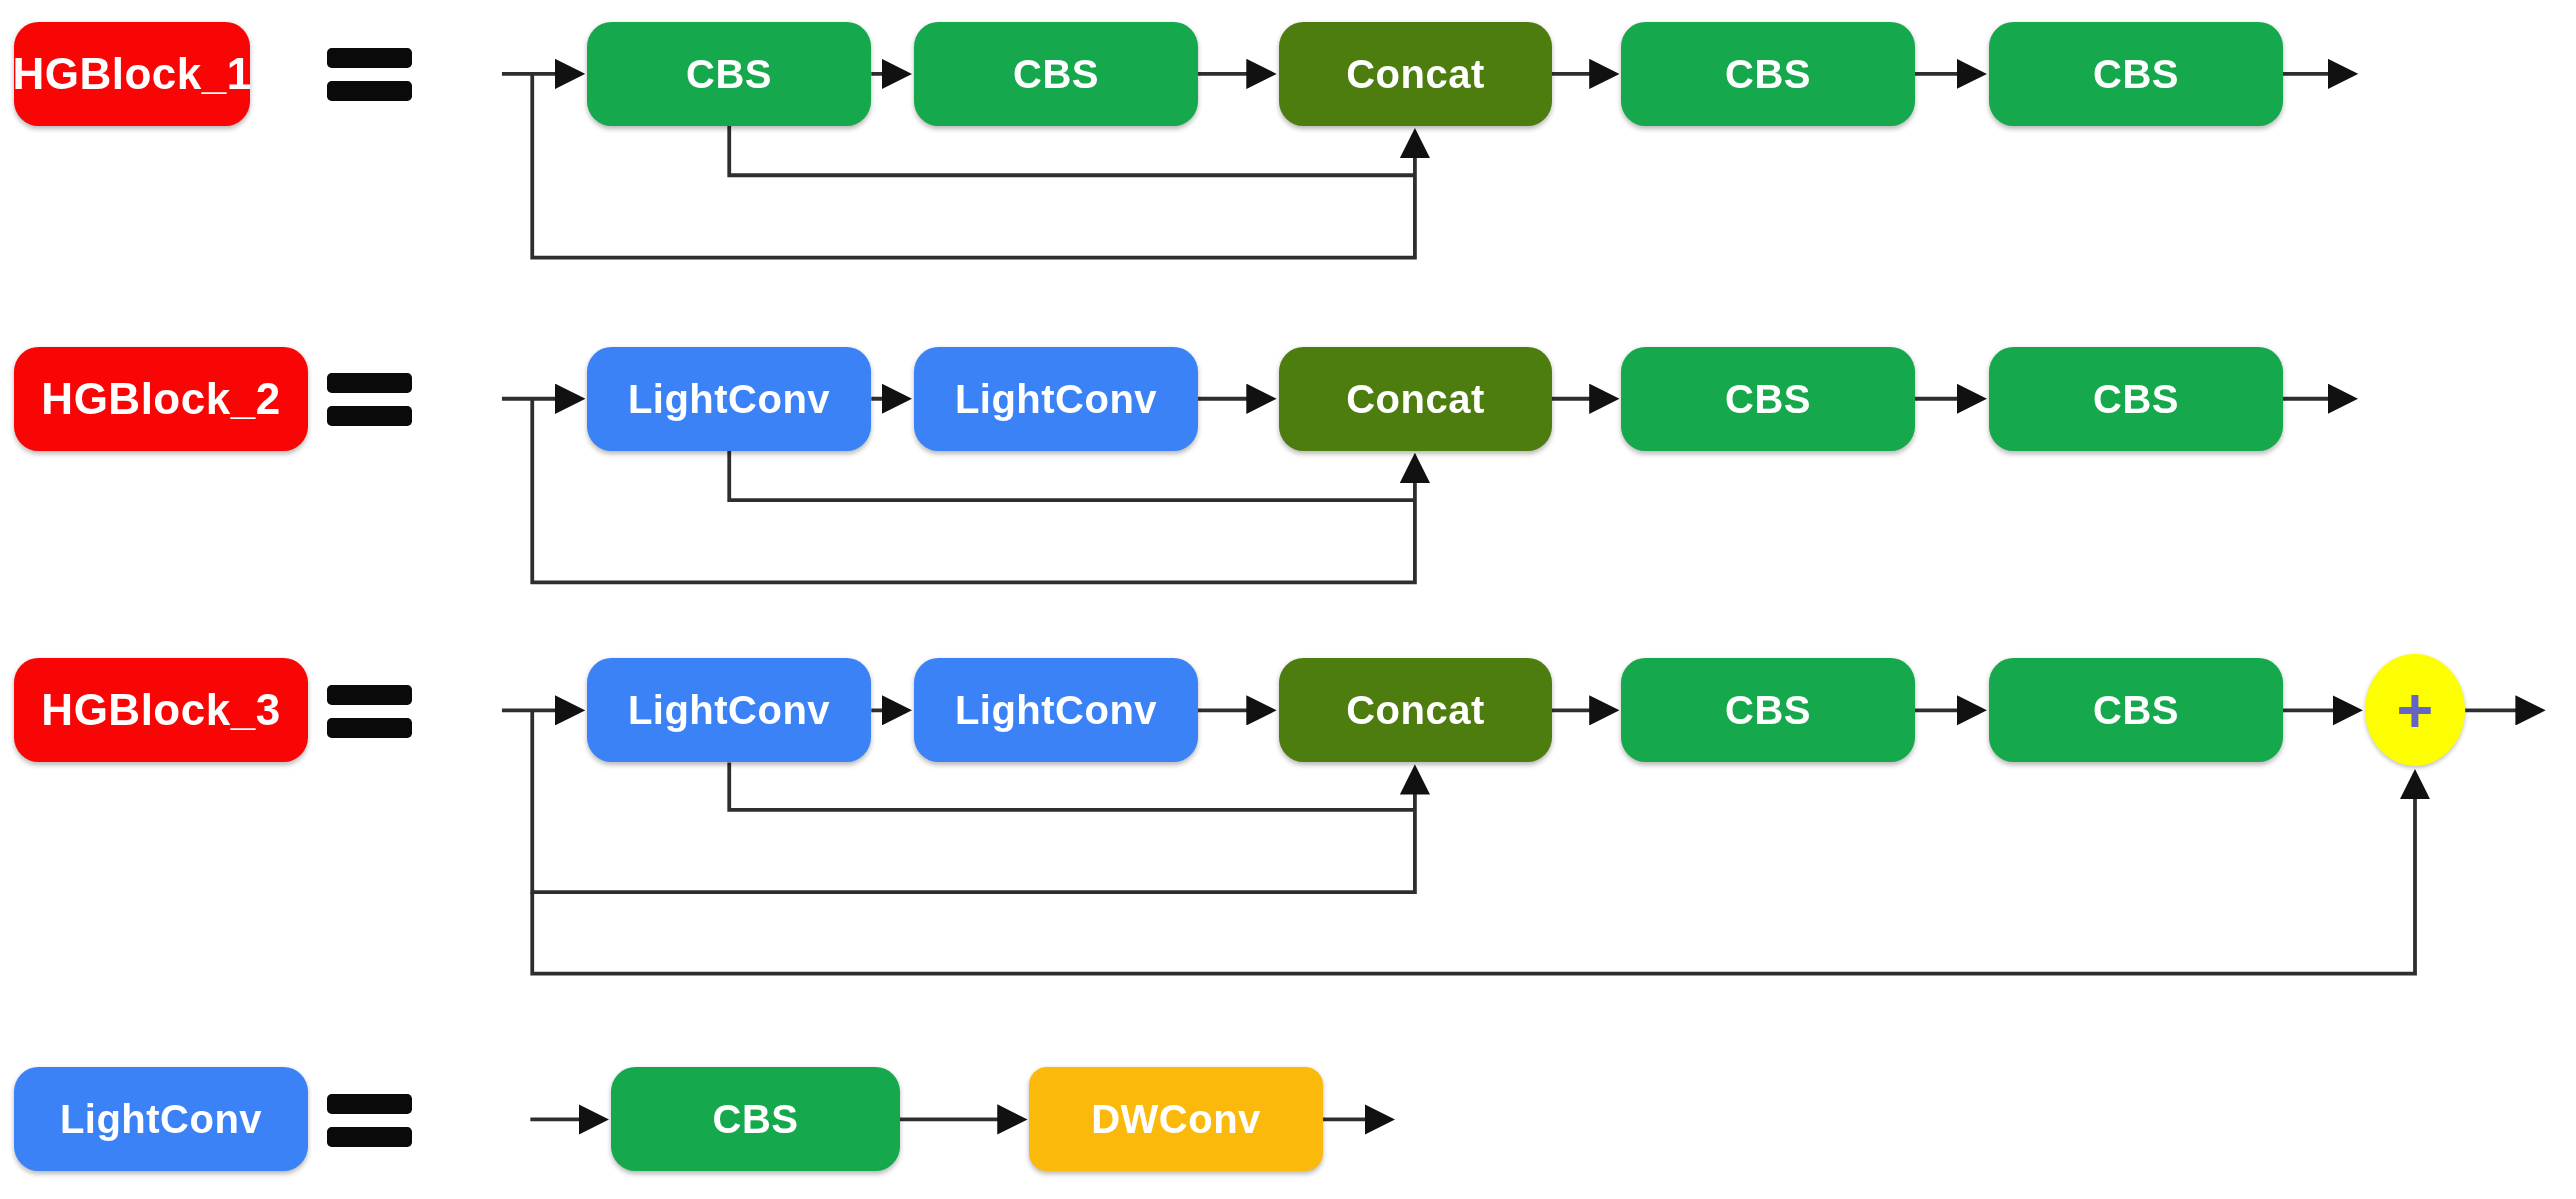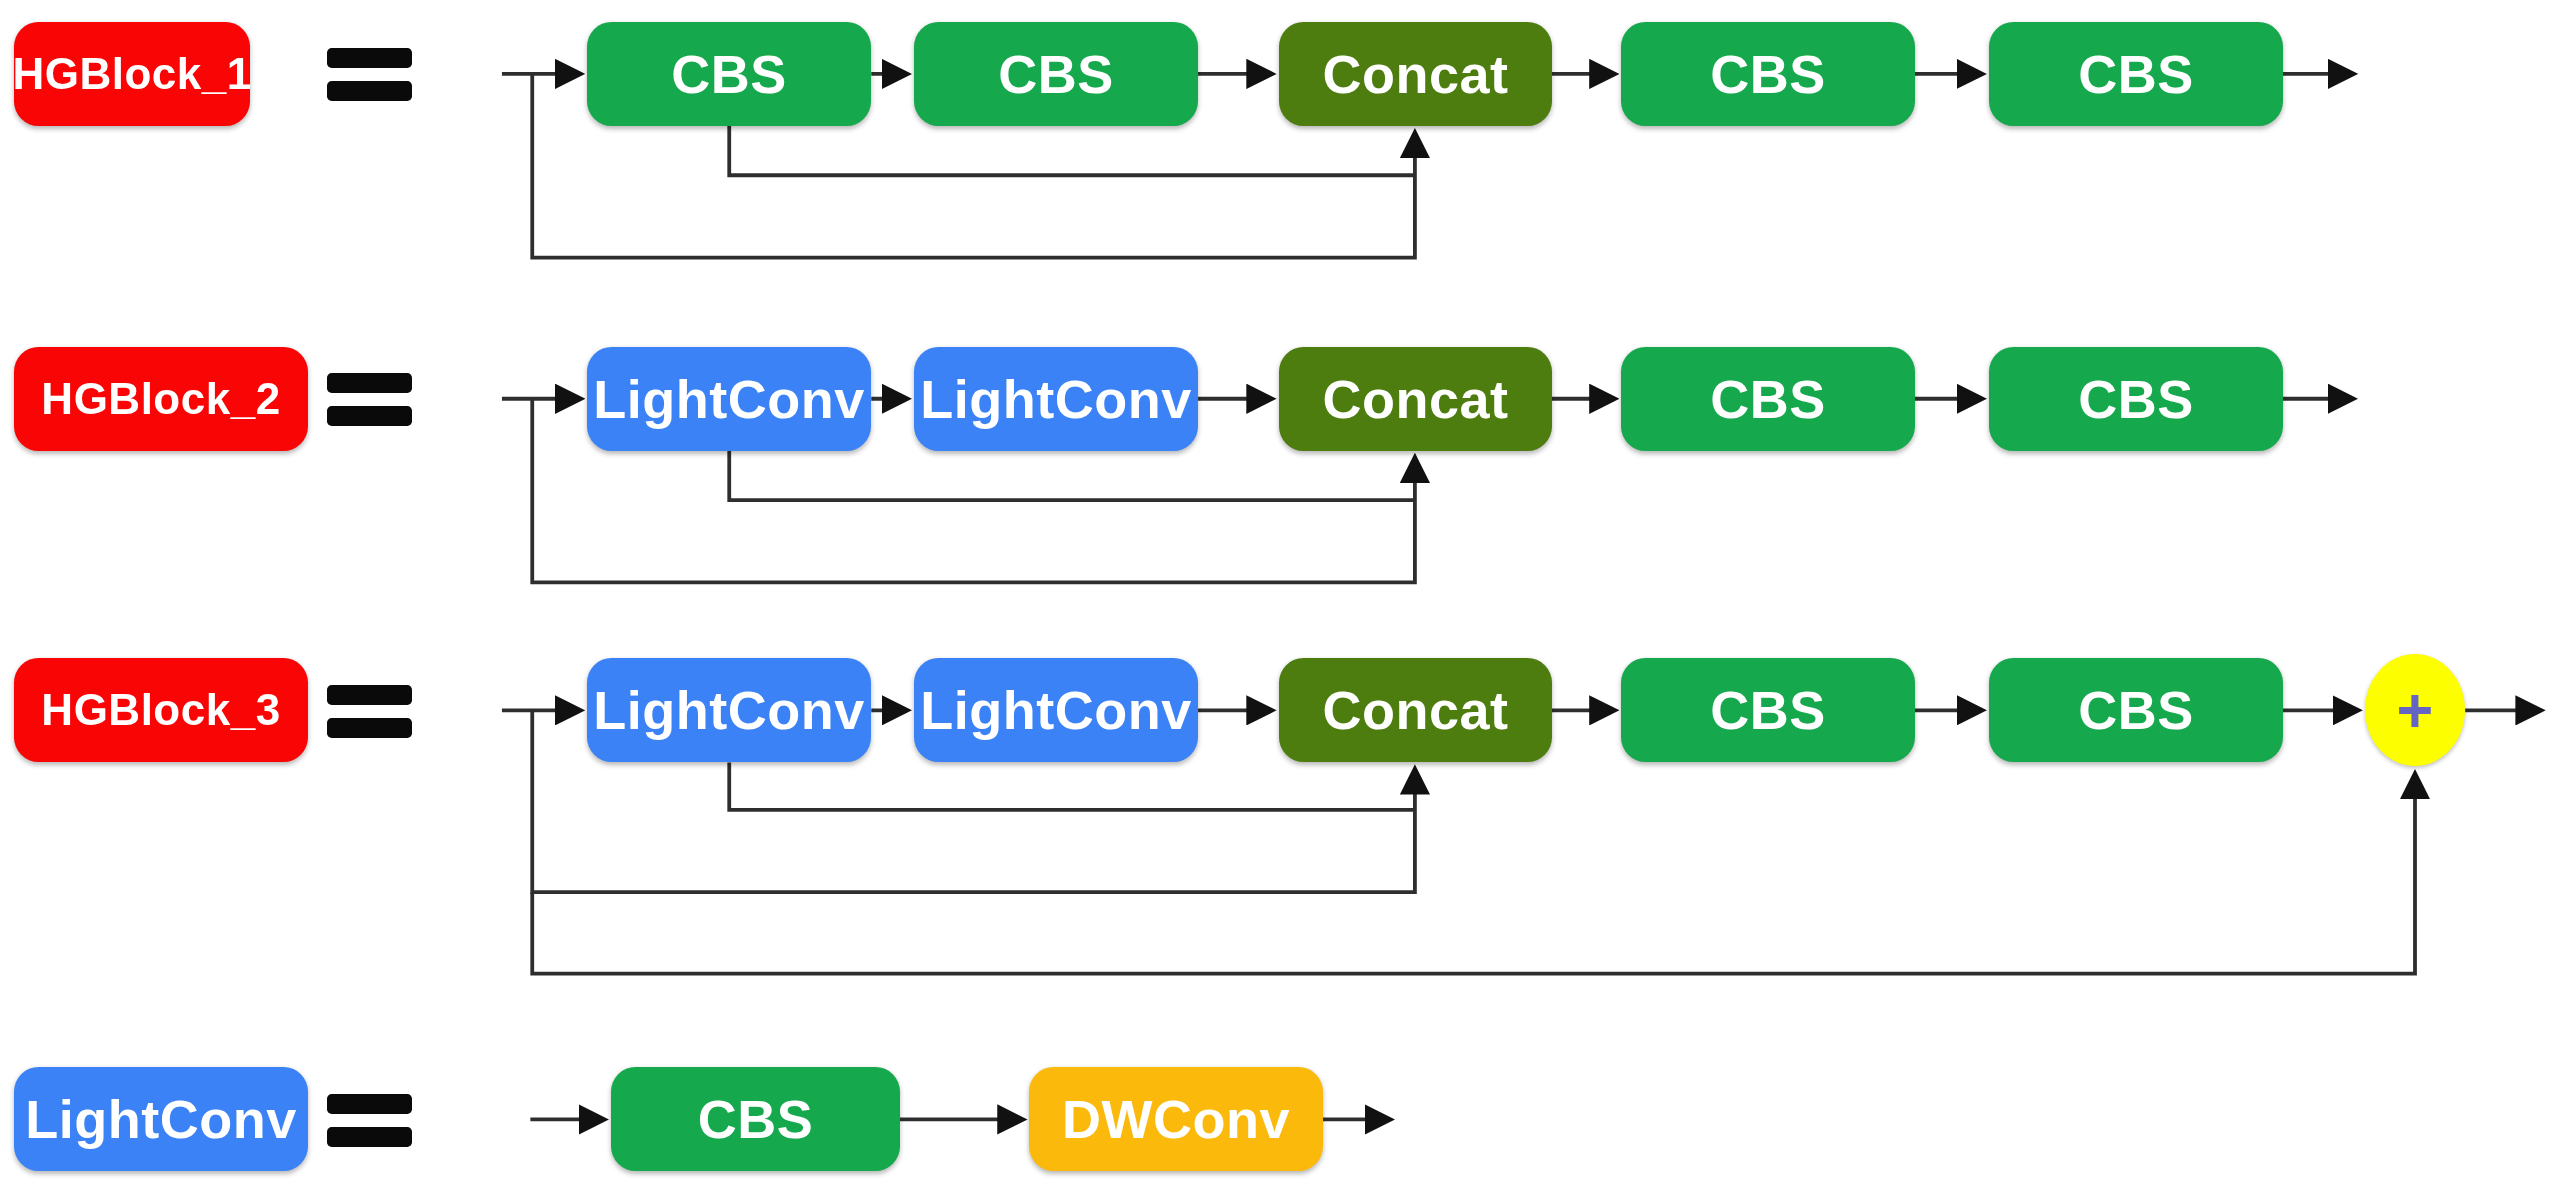--- a/index.html
+++ b/index.html
@@ -4,29 +4,29 @@
 <style>
   html,body{margin:0;padding:0;background:#ffffff;}
   .canvas{
     position:relative;width:2576px;height:1200px;background:#ffffff;overflow:hidden;
     font-family:"Liberation Sans", sans-serif;
   }
   .wires{position:absolute;left:0;top:0;width:2576px;height:1200px;z-index:1;}
   .box{
     position:absolute;height:104px;z-index:2;border-radius:24.6px;
     display:flex;align-items:center;justify-content:center;
-    color:#ffffff;font-size:54px;font-weight:700;letter-spacing:0.5px;
+    color:#ffffff;font-size:40px;font-weight:700;letter-spacing:0.5px;
     box-shadow:0 2.8px 5.7px rgba(0,0,0,0.28);
     white-space:nowrap;
   }
   .red{background:#f90505;font-size:44px;}
   .green{background:#16a84c;}
   .olive{background:#3b82f6;}
   .navy{background:#4d7c0f;}
-  .amber{background:#fbba0b;}
+  .amber{background:#fbba0b;border-radius:18px;}
   .equals{position:absolute;width:85px;height:53px;z-index:2;}
   .equals .bar{
     position:absolute;left:0;width:85px;height:20px;background:#0a0a0a;border-radius:4.7px;
   }
   .equals .bar.b1{top:0;}
   .equals .bar.b2{top:33px;}
   .plus-circle{
     position:absolute;left:2365px;top:654px;width:100px;height:112px;z-index:2;
     background:#fdff00;border-radius:50%;
     display:flex;align-items:center;justify-content:center;

